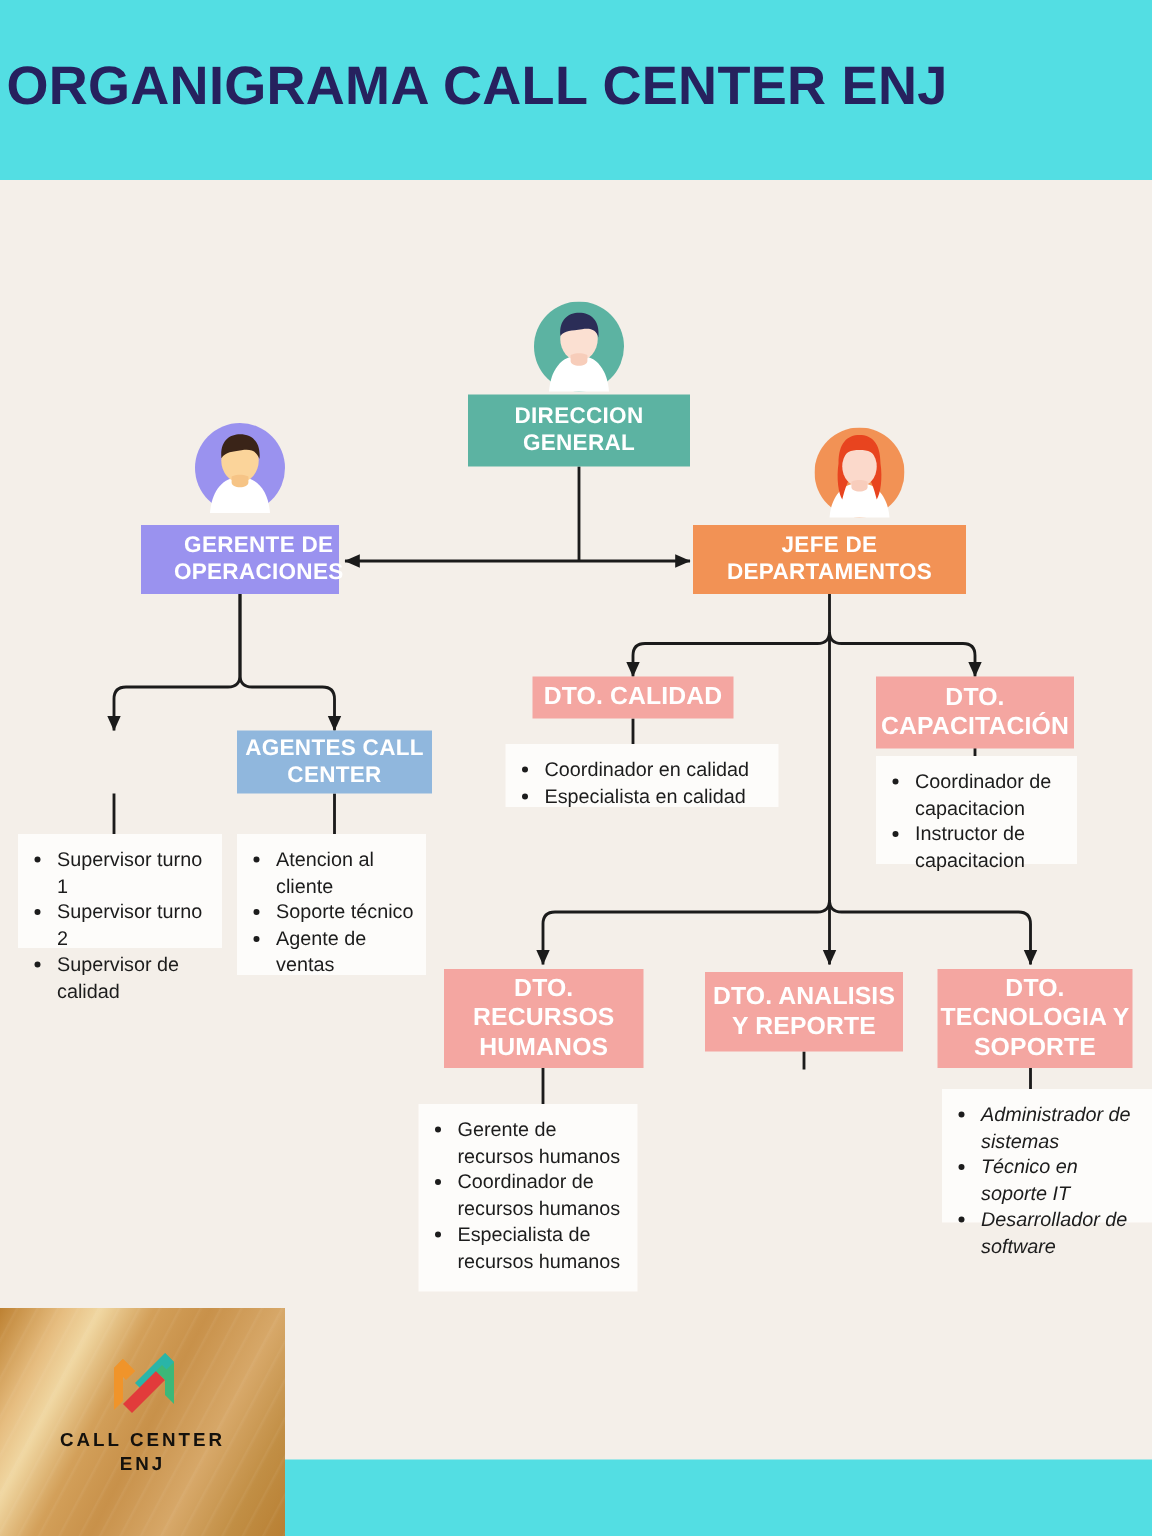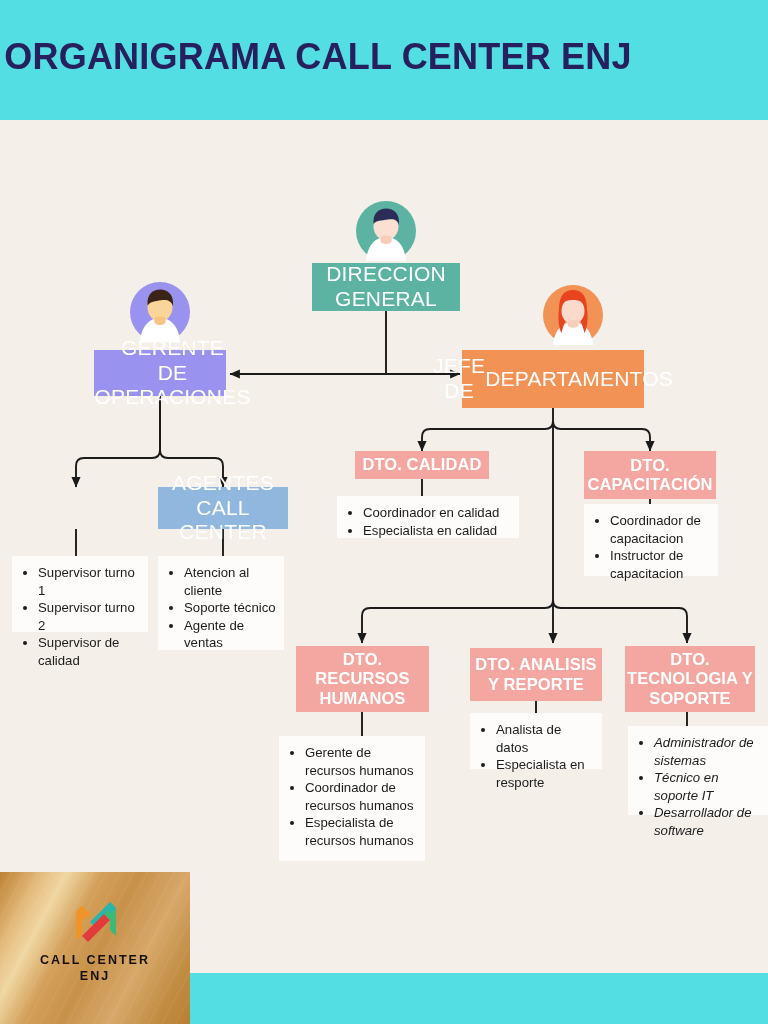--- a/index.html
+++ b/index.html
@@ -57,21 +57,21 @@
     text-align:center;color:#ffffff;
     line-height:1.18;
   }
 
   .box-teal{background:#5cb3a2;}
   .box-purple{background:#9a92ef;padding-left:25px;}
   .box-orange{background:#f29255;}
   .box-blue{background:#90b7dd;}
   .box-pink{background:#f4a6a1;}
 
-  .lbl-bold{font-weight:normal;font-size:21px;letter-spacing:0.2px;}
+  .lbl-bold{font-weight:bold;font-size:15px;letter-spacing:0.2px;}
   .lbl-reg{font-weight:bold;font-size:16.5px;letter-spacing:0.1px;}
 
   
   .card{
     position:absolute;box-sizing:border-box;
     background:#fdfcfa;
     padding:8px 6px 8px 4px;
   }
   .card ul{margin:0;padding:0 0 0 22px;list-style:disc;}
   .card li{
@@ -164,21 +164,21 @@
   <div class="node-box box-teal" style="left:312px;top:263px;width:148px;height:48px;flex-direction:column;">
     <span class="lbl-bold">DIRECCION</span>
     <span class="lbl-bold">GENERAL</span>
   </div>
 
   <div class="node-box box-purple" style="left:94px;top:350px;width:132px;height:46px;flex-direction:column;">
     <span class="lbl-bold">GERENTE DE</span>
     <span class="lbl-bold">OPERACIONES</span>
   </div>
 
-  <div class="node-box box-orange" style="left:462px;top:350px;width:182px;height:58px;">
+  <div class="node-box box-orange" style="left:462px;top:350px;width:182px;height:46px;flex-direction:column;">
     <span class="lbl-bold">JEFE DE</span>
     <span class="lbl-bold">DEPARTAMENTOS</span>
   </div>
 
   <div class="card" style="left:12px;top:556px;width:136px;height:76px;">
     <ul>
         <li>Supervisor turno 1</li>
         <li>Supervisor turno 2</li>
         <li>Supervisor de calidad</li>
       </ul>
@@ -226,26 +226,20 @@
     <ul>
         <li>Gerente de recursos  humanos</li>
         <li>Coordinador de recursos humanos</li>
         <li>Especialista de recursos humanos</li>
       </ul>
   </div>
 
   <div class="node-box box-pink" style="left:470px;top:648px;width:132px;height:53px;flex-direction:column;">
     <span class="lbl-reg">DTO. ANALISIS</span>
     <span class="lbl-reg">Y REPORTE</span>
-  </div>
-  <div class="card" style="left:470px;top:713px;width:132px;height:56px;">
-    <ul>
-        <li>Analista de datos</li>
-        <li>Especialista en resporte</li>
-      </ul>
   </div>
 
   <div class="node-box box-pink" style="left:625px;top:646px;width:130px;height:66px;flex-direction:column;">
     <span class="lbl-reg">DTO.</span>
     <span class="lbl-reg">TECNOLOGIA Y</span>
     <span class="lbl-reg">SOPORTE</span>
   </div>
   <div class="card" style="left:628px;top:726px;width:140px;height:89px;font-style:italic;">
     <ul>
         <li>Administrador de sistemas</li>

